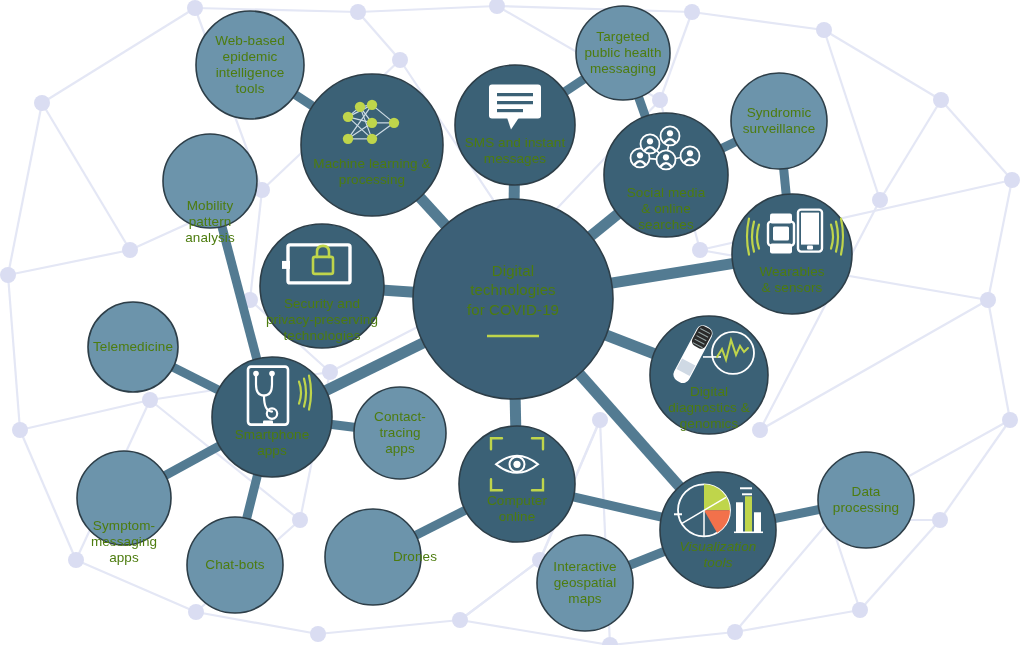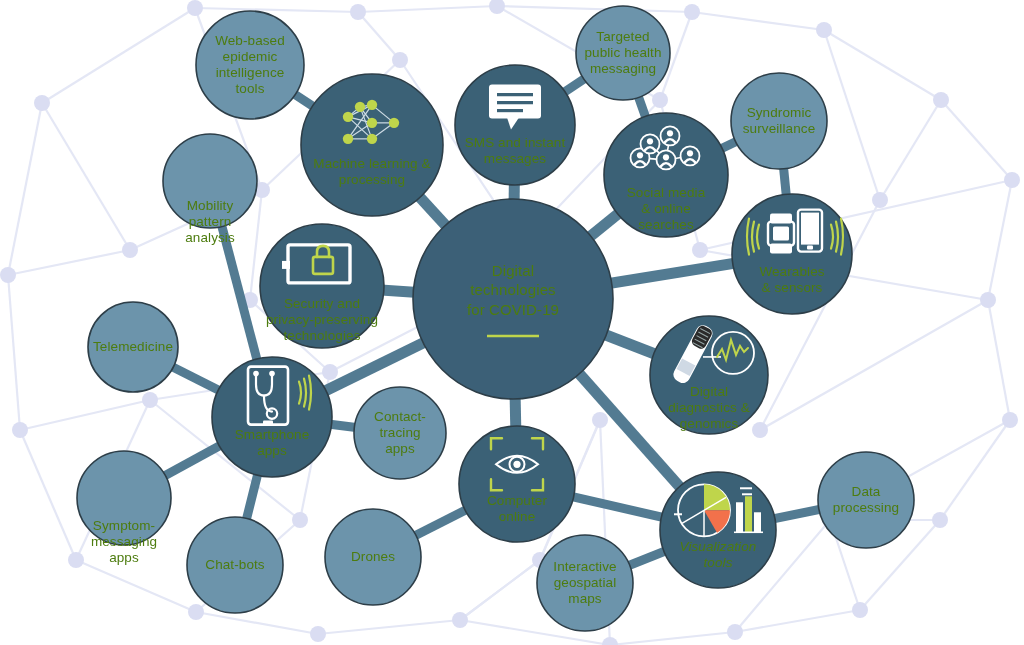--- a/index.html
+++ b/index.html
@@ -382,21 +382,21 @@
       </div>
       <div class="node-label lbl-light" style="left: 521px; top: 559px; width: 128px;">
         <div>Interactive</div>
         <div>geospatial</div>
         <div>maps</div>
       </div>
       <div class="node-label lbl-dark" style="left: 443px; top: 493.28px; width: 148px;">
         <div>Computer</div>
         <div>online</div>
       </div>
-      <div class="node-label lbl-light" style="left: 309px; top: 549px; width: 128px;">
+      <div class="node-label lbl-light" style="left: 309px; top: 549px; width: 128px; text-align: right;">
         <div>Drones</div>
       </div>
       <div class="node-label lbl-light" style="left: 171px; top: 557px; width: 128px;">
         <div>Chat-bots</div>
       </div>
       <div class="node-label lbl-light" style="left: 338px; top: 409px; width: 124px;">
         <div>Contact-</div>
         <div>tracing</div>
         <div>apps</div>
       </div>

